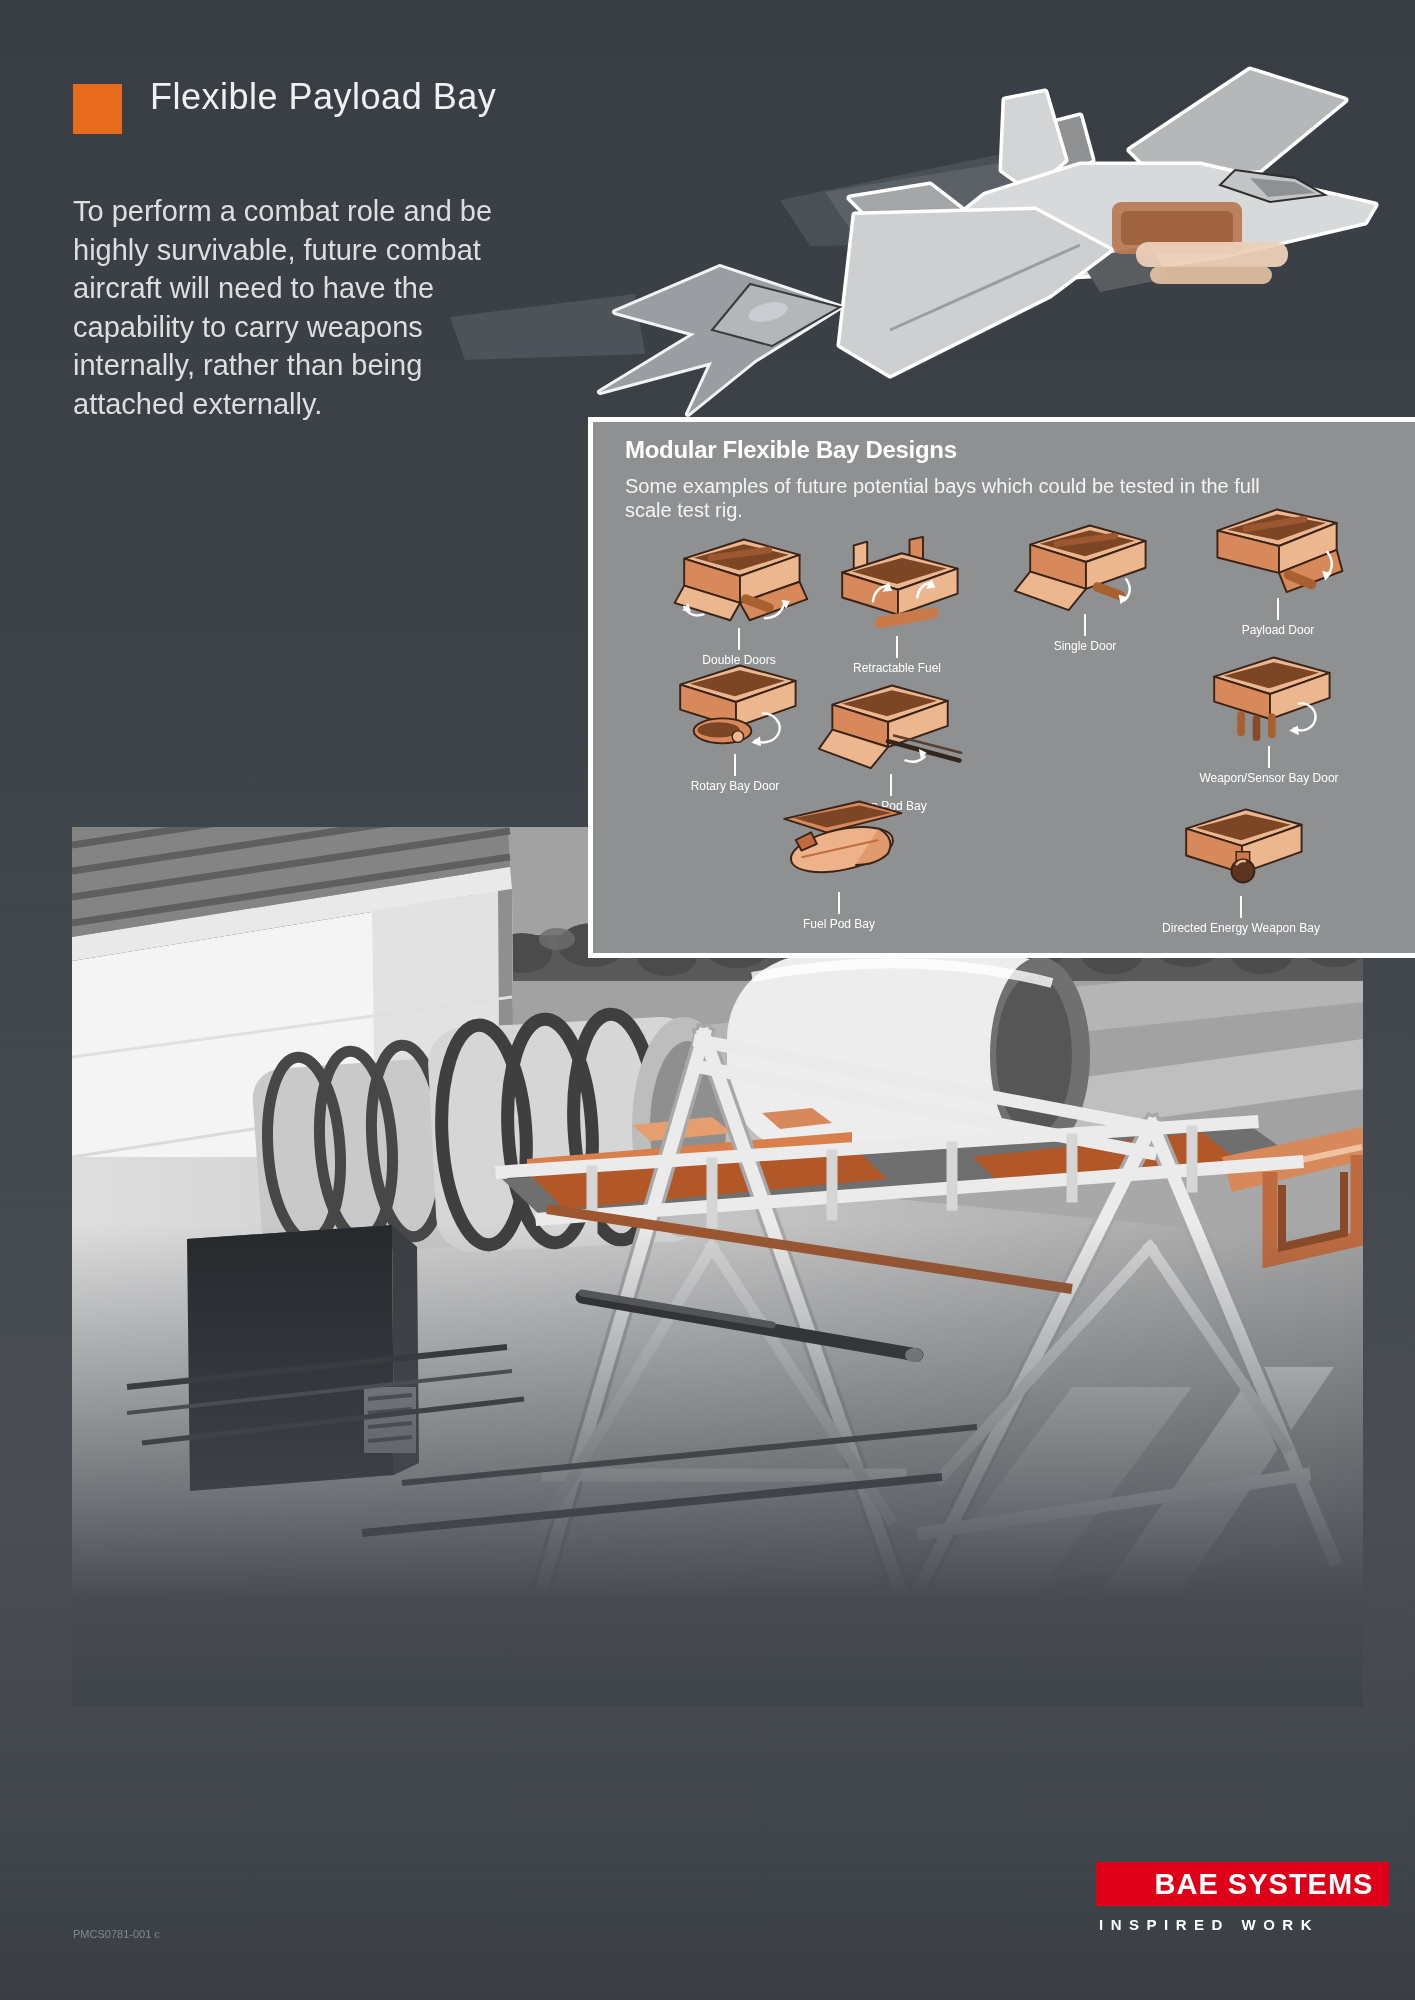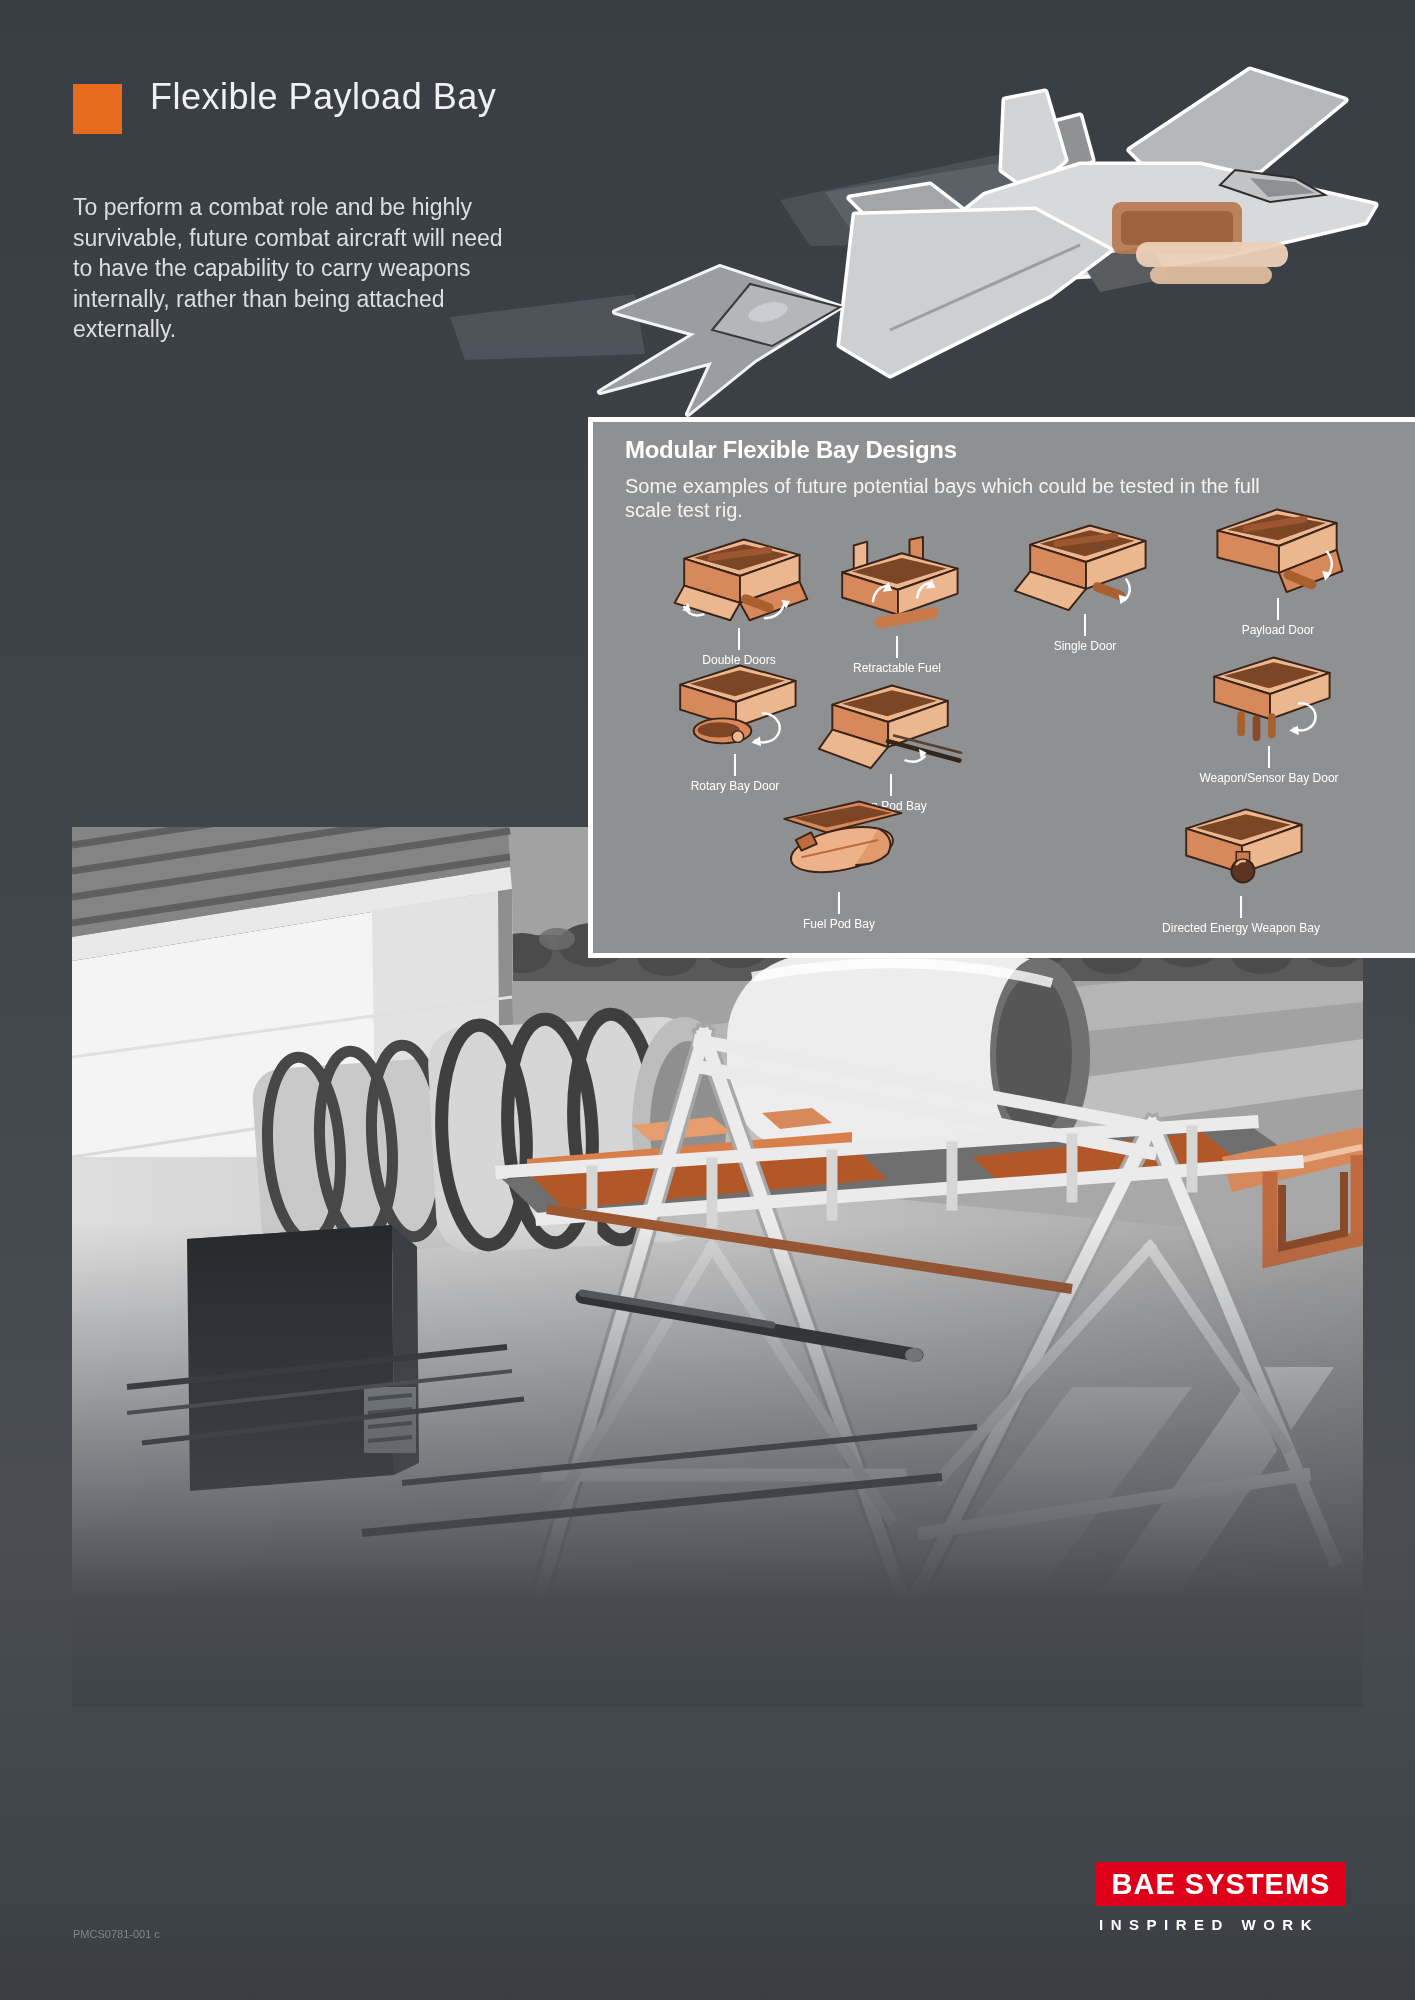--- a/index.html
+++ b/index.html
@@ -6,21 +6,21 @@
   .poster{
     position:relative;width:1415px;height:2000px;overflow:hidden;margin:0 auto;
     background:linear-gradient(180deg,#393e44 0%,#3d4248 30%,#454a50 62%,#4a4e54 76%,#3f4449 94%,#3a3e44 100%);
     font-family:"Liberation Sans","DejaVu Sans",sans-serif;
   }
   
   .accent-square{position:absolute;left:73px;top:84px;width:49px;height:50px;background:#e86a1d;}
   .page-title{position:absolute;left:150px;top:76px;margin:0;font-size:36px;font-weight:400;
     letter-spacing:0.5px;color:#eef0f1;}
   
-  .intro{position:absolute;left:73px;top:192px;width:448px;color:#dcdedf;font-size:23px;line-height:1.33;}
+  .intro{position:absolute;left:73px;top:192px;width:448px;color:#dcdedf;font-size:29px;line-height:1.33;}
   .intro p{margin:0 0 32px 0;}
   
   .jet-large{position:absolute;left:780px;top:30px;width:620px;height:360px;}
   .jet-small{position:absolute;left:450px;top:222px;width:420px;height:205px;}
   .oln-white{paint-order:stroke;stroke:#ffffff;stroke-width:7px;stroke-linejoin:round;}
   .oln-white-s{paint-order:stroke;stroke:#f2f3f4;stroke-width:6px;stroke-linejoin:round;}
   
   .panel{position:absolute;left:588px;top:417px;width:833px;height:541px;box-sizing:border-box;
     background:#8f9092;border:5px solid #ffffff;z-index:5;}
   .panel h2{position:absolute;left:32px;top:14px;margin:0;font-size:24px;font-weight:700;color:#ffffff;letter-spacing:-0.3px;}
@@ -36,21 +36,21 @@
   .oln{stroke:#3a2317;stroke-width:2px;stroke-linejoin:round;}
   .arrow{stroke:#ffffff;stroke-width:2.5px;fill:none;stroke-linecap:round;}
   .ahead{fill:#ffffff;stroke:none;}
   
   .scene{position:absolute;left:72px;top:827px;width:1291px;height:880px;z-index:1;}
   .caption-row{position:absolute;left:128px;top:1516px;z-index:6;display:flex;align-items:center;}
   .caption-row span{font-size:22px;color:#f4f5f5;}
   .caption-row .caption-line{width:398px;height:2px;background:#f4f5f5;margin-left:16px;}
   
   .brand-box{position:absolute;left:1096px;top:1862px;width:250px;height:44px;background:#dd0018;
-    display:flex;align-items:center;justify-content:center;z-index:6;}
+    display:flex;align-items:center;justify-content:center;z-index:6;padding-left:43px;}
   .brand-box span{color:#ffffff;font-size:29px;font-weight:700;letter-spacing:1px;white-space:nowrap;}
   .tagline{position:absolute;left:1099px;top:1916px;width:260px;color:#ffffff;font-size:15px;font-weight:700;
     letter-spacing:7.5px;white-space:nowrap;z-index:6;}
   .doc-code{position:absolute;left:73px;top:1928px;font-size:11px;color:#81878d;z-index:6;}
 </style>
 </head>
 <body>
 
 <div class="poster">
 

